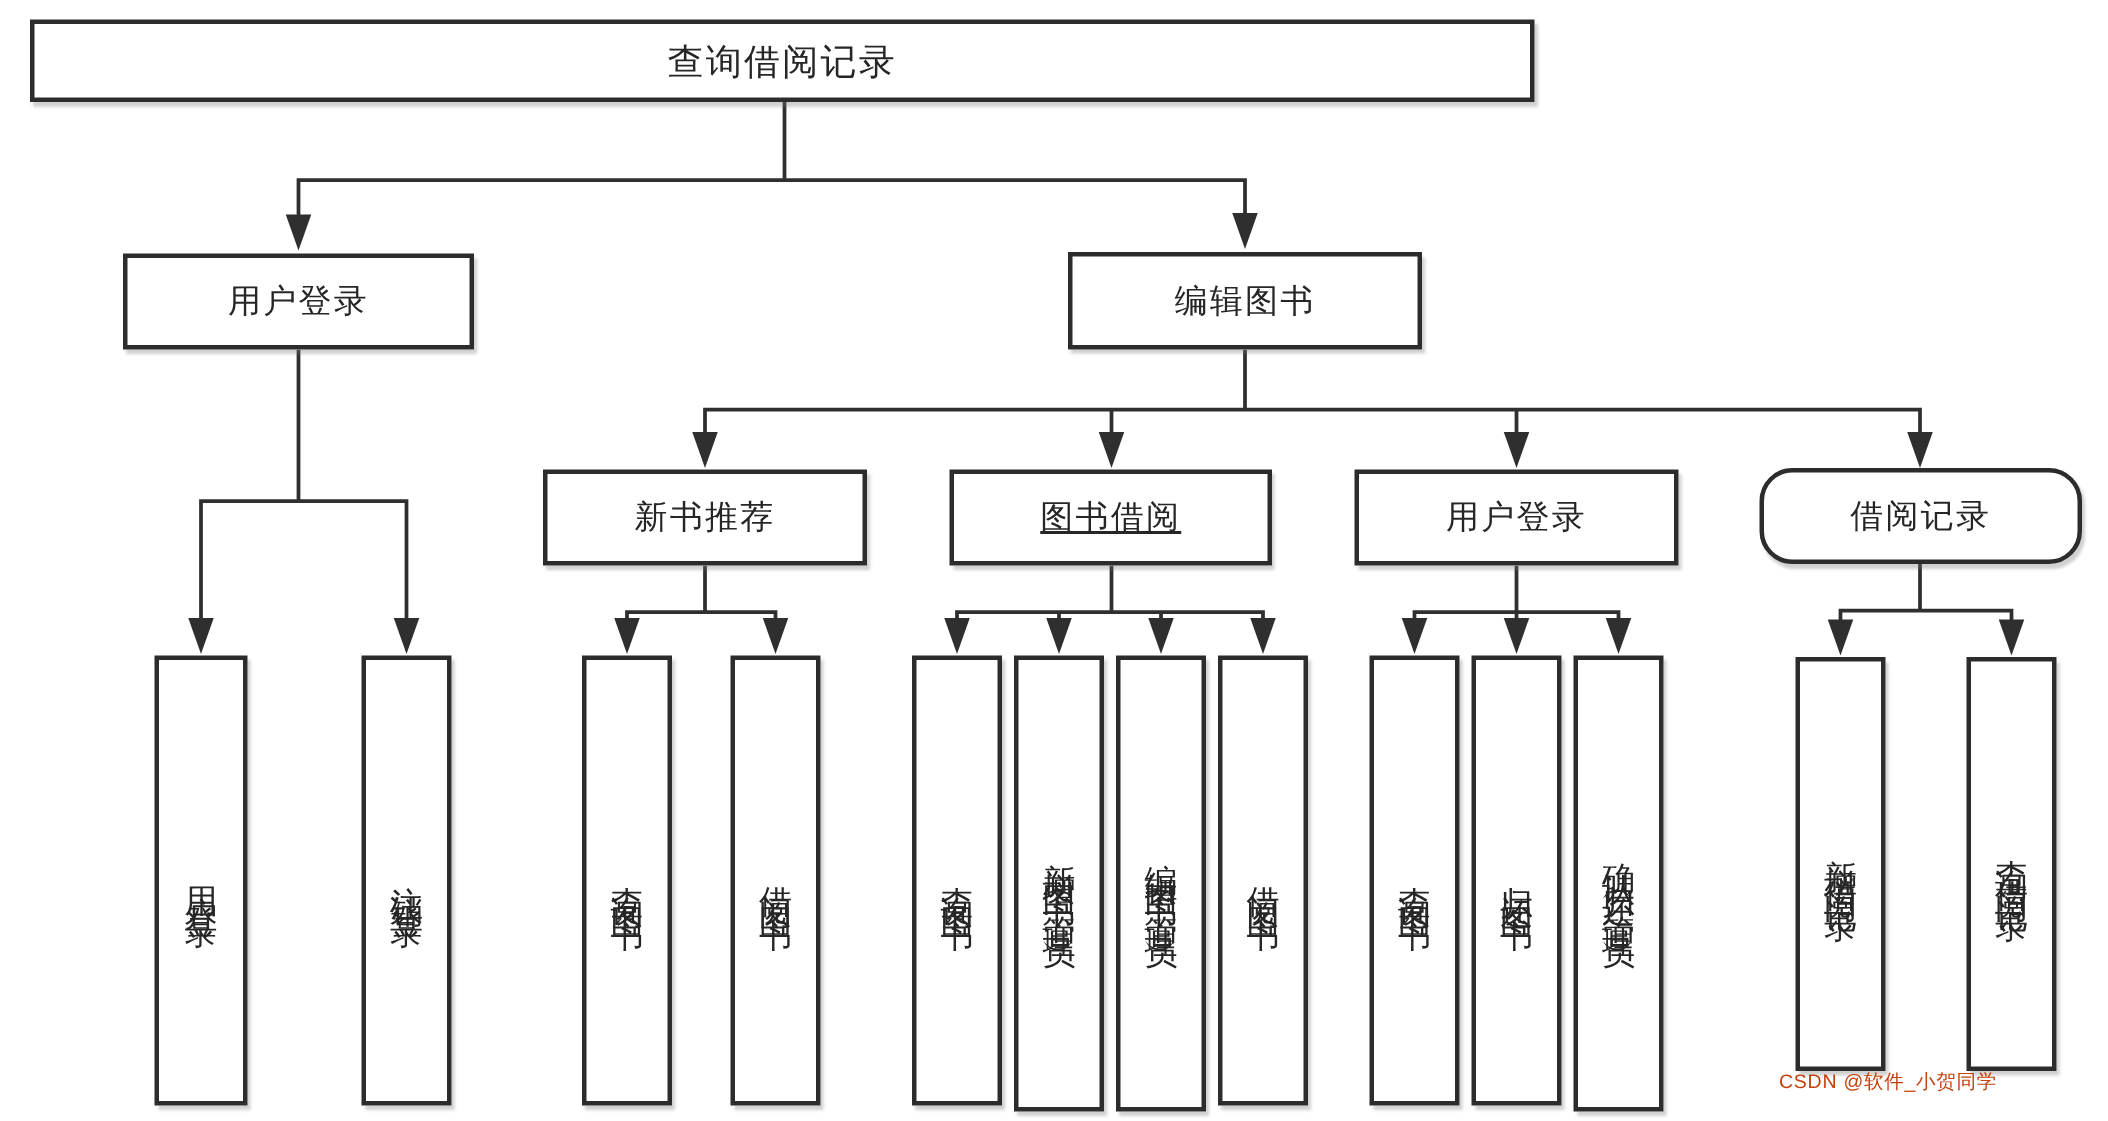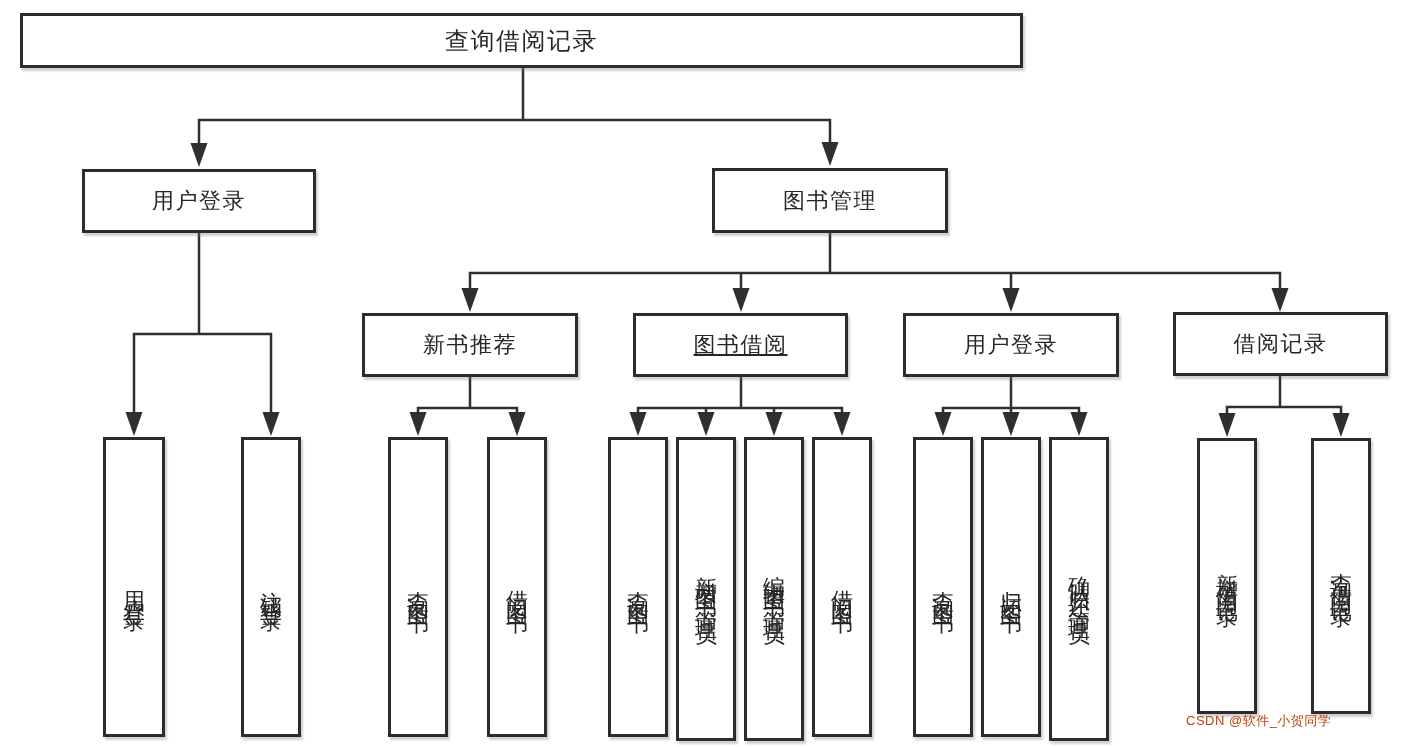--- a/index.html
+++ b/index.html
@@ -63,33 +63,33 @@
   </svg>
 
   <div class="box" style="left:20px;top:13px;width:1003px;height:55px;">
     <span class="htext root-text">查询借阅记录</span>
   </div>
 
   <div class="box" style="left:82px;top:169px;width:234px;height:64px;">
     <span class="htext">用户登录</span>
   </div>
   <div class="box" style="left:712px;top:168px;width:236px;height:65px;">
-    <span class="htext">图书管理</span>
+    <span class="htext">编辑图书</span>
   </div>
 
   <div class="box" style="left:362px;top:313px;width:216px;height:64px;">
     <span class="htext">新书推荐</span>
   </div>
   <div class="box" style="left:633px;top:313px;width:215px;height:64px;text-decoration:underline;">
     <span class="htext">图书借阅</span>
   </div>
   <div class="box" style="left:903px;top:313px;width:216px;height:64px;">
     <span class="htext">用户登录</span>
   </div>
-  <div class="box" style="left:1173px;top:312px;width:215px;height:64px;">
+  <div class="box" style="left:1173px;top:312px;width:215px;height:64px;border-radius:22px;">
     <span class="htext">借阅记录</span>
   </div>
 
   <div class="box" style="left:103px;top:437px;width:62px;height:300px;">
     <span class="vtext">用户登录</span>
   </div>
   <div class="box" style="left:241px;top:437px;width:60px;height:300px;">
     <span class="vtext">注销登录</span>
   </div>
 

